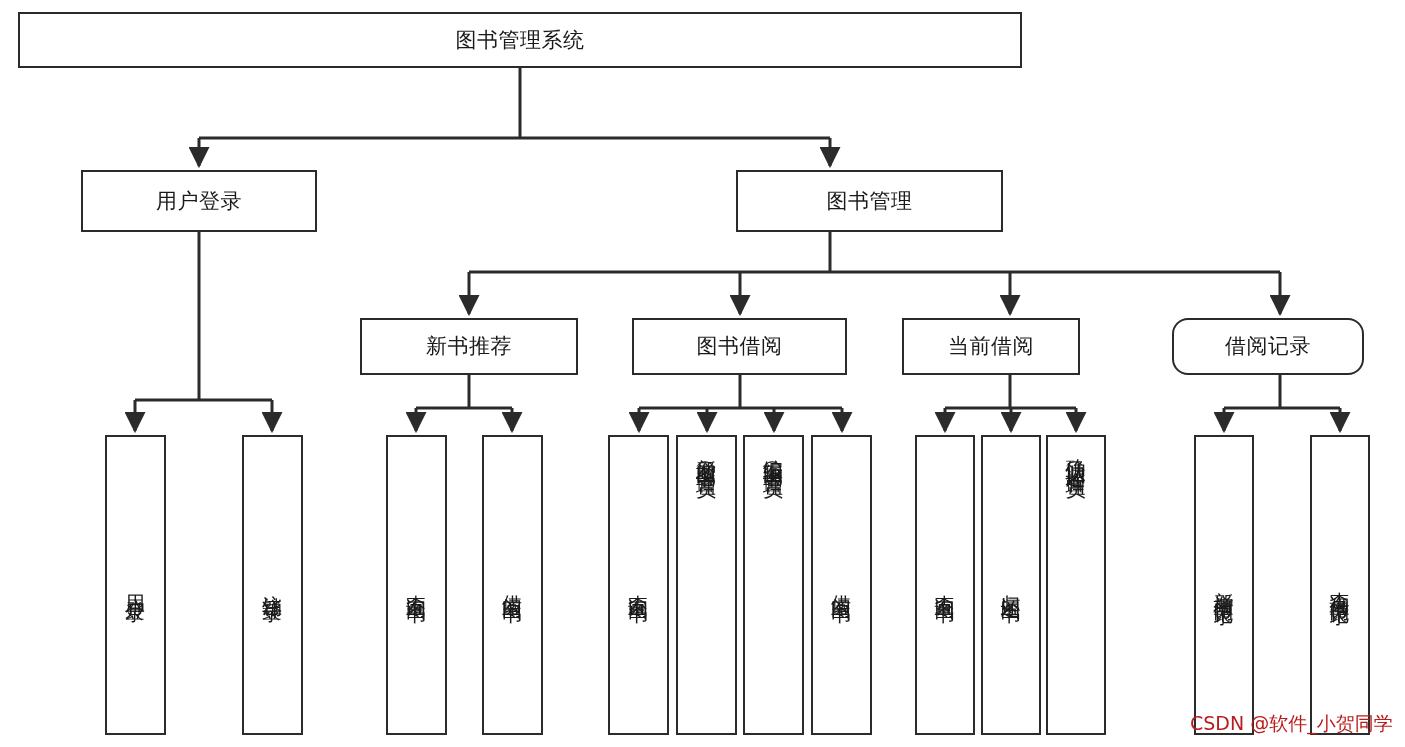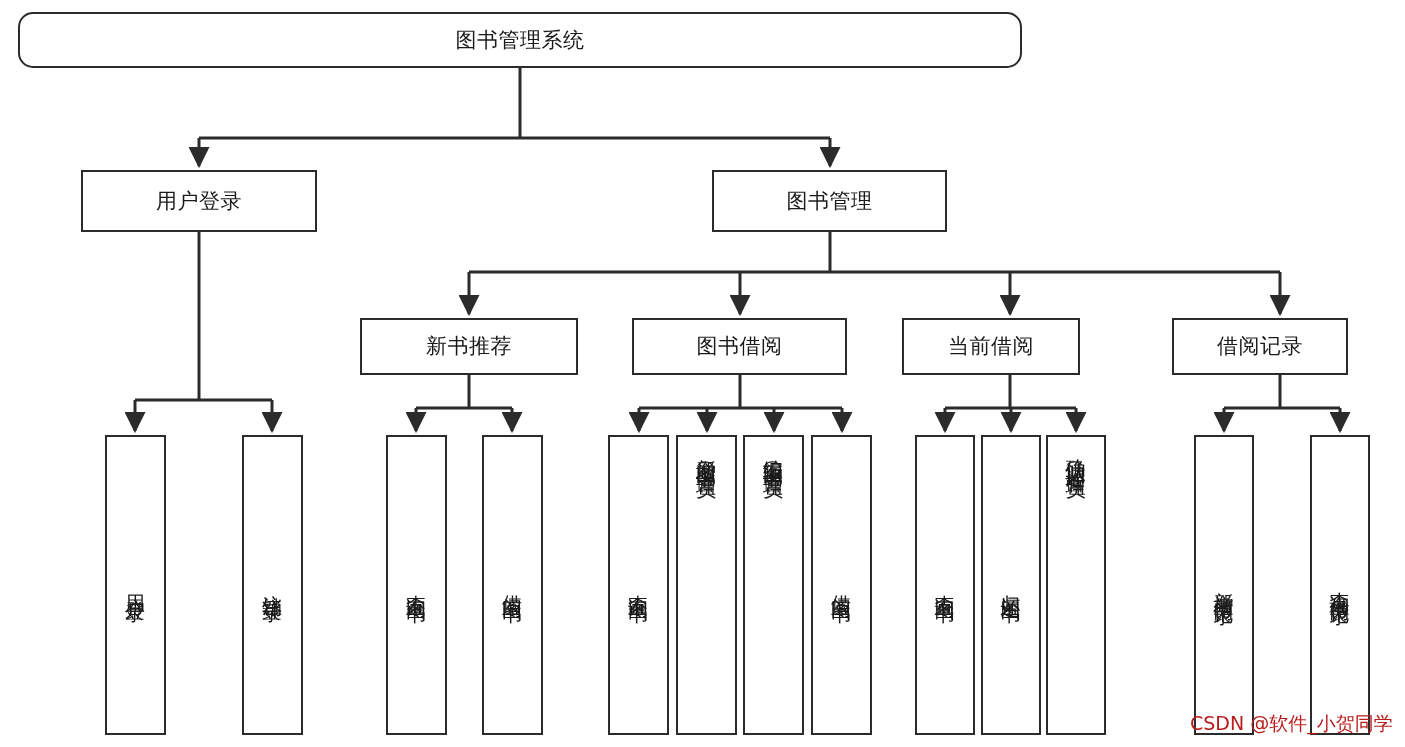--- a/index.html
+++ b/index.html
@@ -124,41 +124,41 @@
       <path d="M 1011 408 L 1011 431" marker-end="url(#arrow)"></path>
       <path d="M 1076 408 L 1076 431" marker-end="url(#arrow)"></path>
 
       <path d="M 1280 375 L 1280 408"></path>
       <path d="M 1224 408 L 1340 408"></path>
       <path d="M 1224 408 L 1224 431" marker-end="url(#arrow)"></path>
       <path d="M 1340 408 L 1340 431" marker-end="url(#arrow)"></path>
     </g>
   </svg>
 
-  <div class="node horiz" style="left:18px; top:12px; width:1004px; height:56px;border-radius:15px;">
+  <div class="node horiz" style="left:18px; top:12px; width:1004px; height:56px;">
     <span class="node-label">图书管理系统</span>
   </div>
 
   <div class="node horiz" style="left:81px; top:170px; width:236px; height:62px;">
     <span class="node-label">用户登录</span>
   </div>
-  <div class="node horiz" style="left:712px; top:170px; width:235px; height:62px;">
+  <div class="node horiz" style="left:736px; top:170px; width:267px; height:62px;">
     <span class="node-label">图书管理</span>
   </div>
 
   <div class="node horiz" style="left:360px; top:318px; width:218px; height:57px;">
     <span class="node-label">新书推荐</span>
   </div>
   <div class="node horiz" style="left:632px; top:318px; width:215px; height:57px;">
     <span class="node-label">图书借阅</span>
   </div>
   <div class="node horiz" style="left:902px; top:318px; width:178px; height:57px;">
     <span class="node-label">当前借阅</span>
   </div>
-  <div class="node horiz" style="left:1172px; top:318px; width:176px; height:57px;">
+  <div class="node horiz" style="left:1172px; top:318px; width:192px; height:57px;border-radius:16px;">
     <span class="node-label">借阅记录</span>
   </div>
 
   <div class="node vert centered" style="left:105px; top:435px; width:61px; height:300px;">
     <span class="node-label">用户登录</span>
   </div>
   <div class="node vert centered" style="left:242px; top:435px; width:61px; height:300px;">
     <span class="node-label">注销登录</span>
   </div>
 

